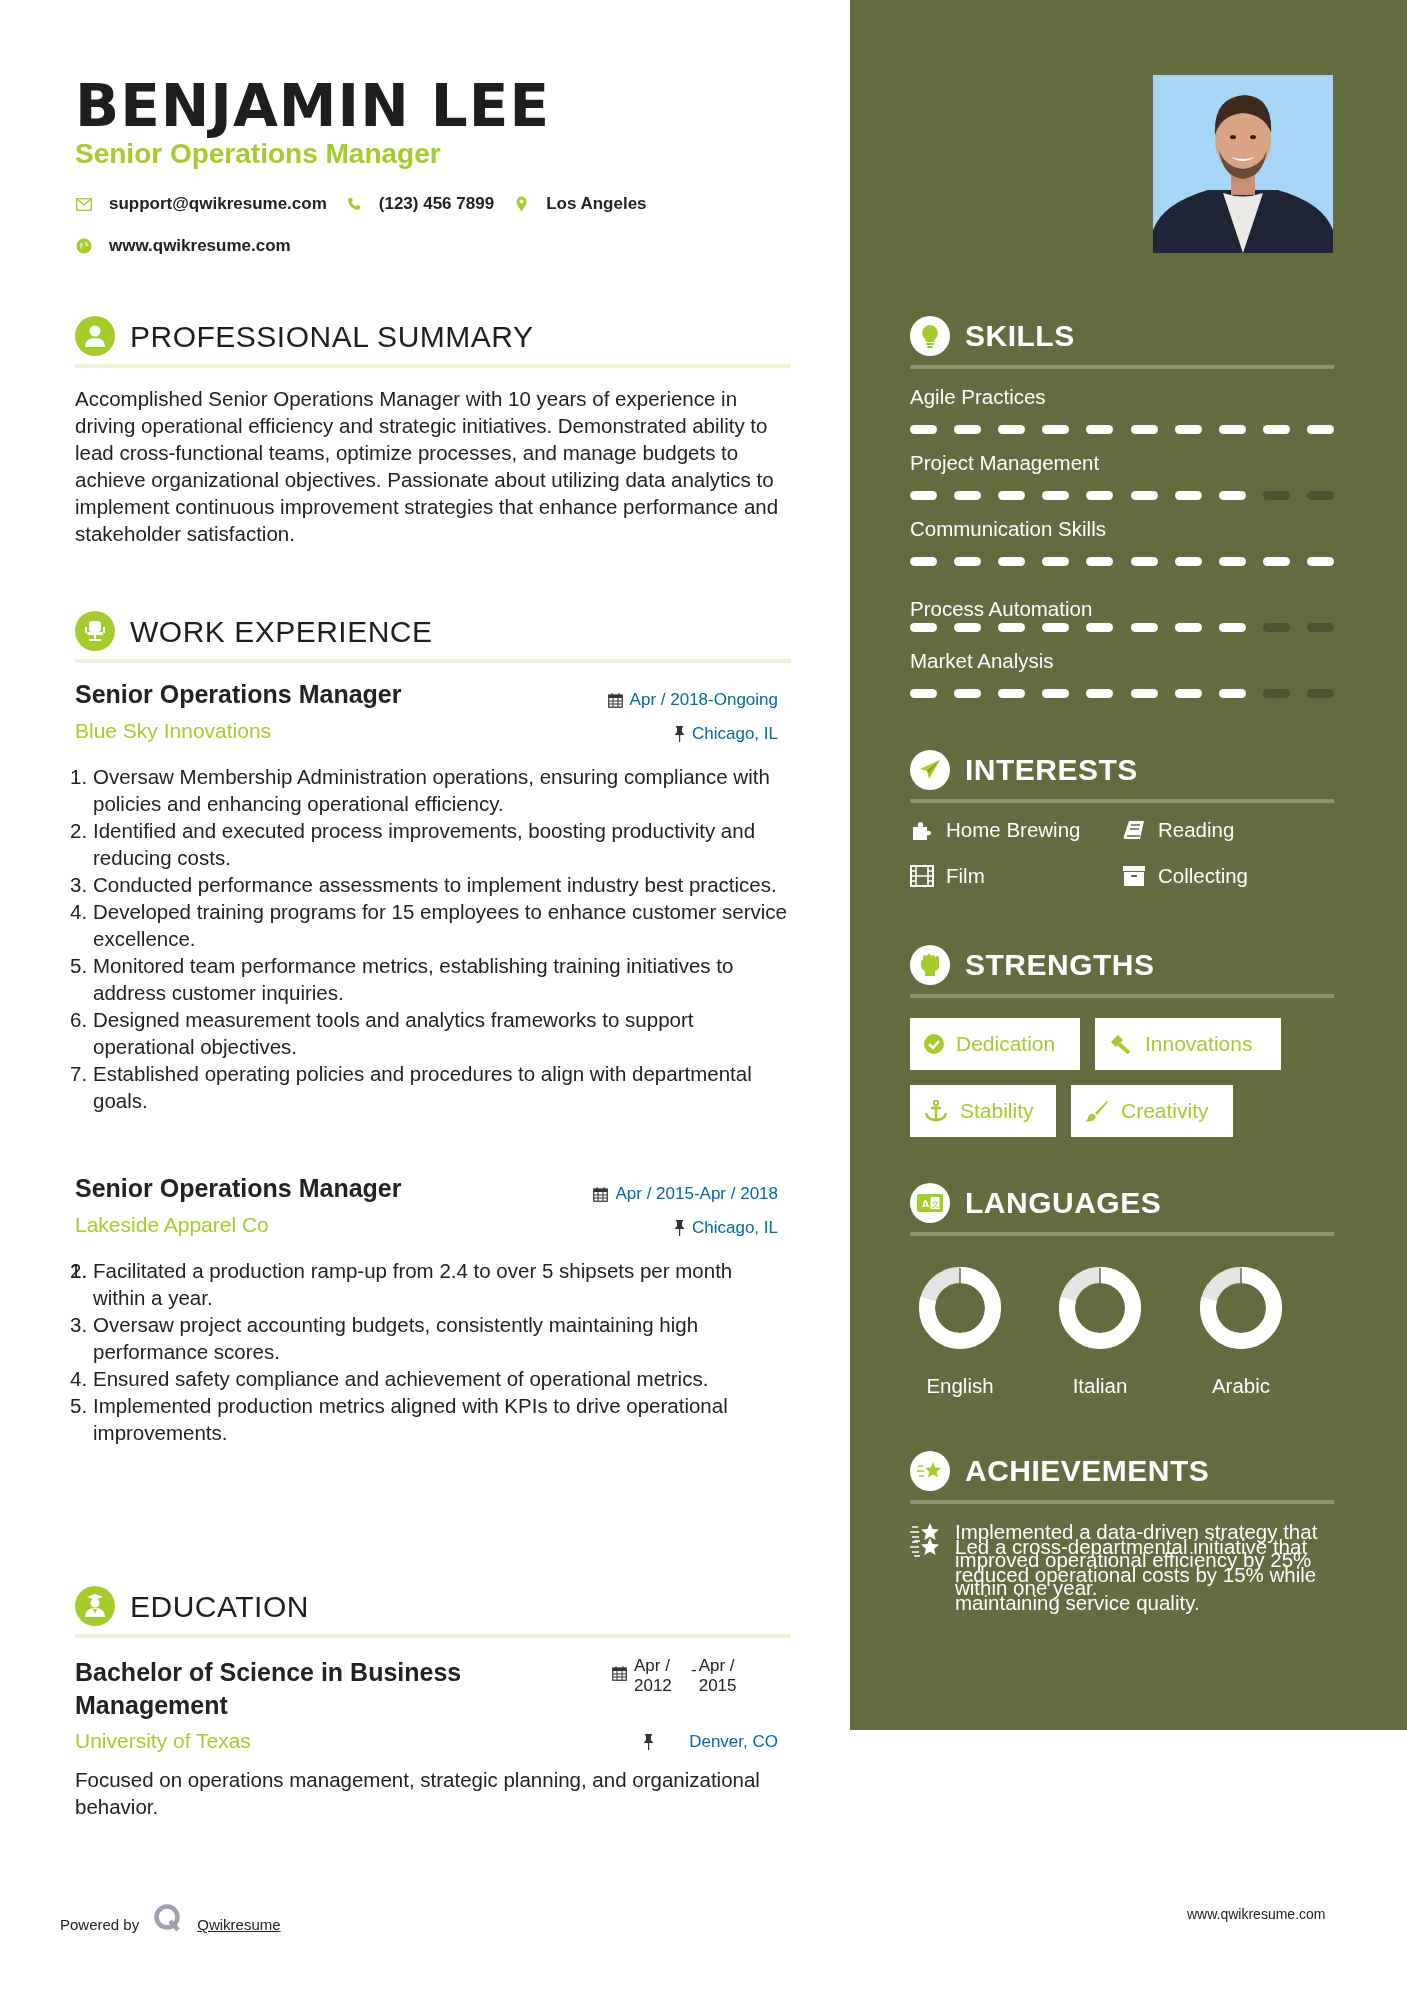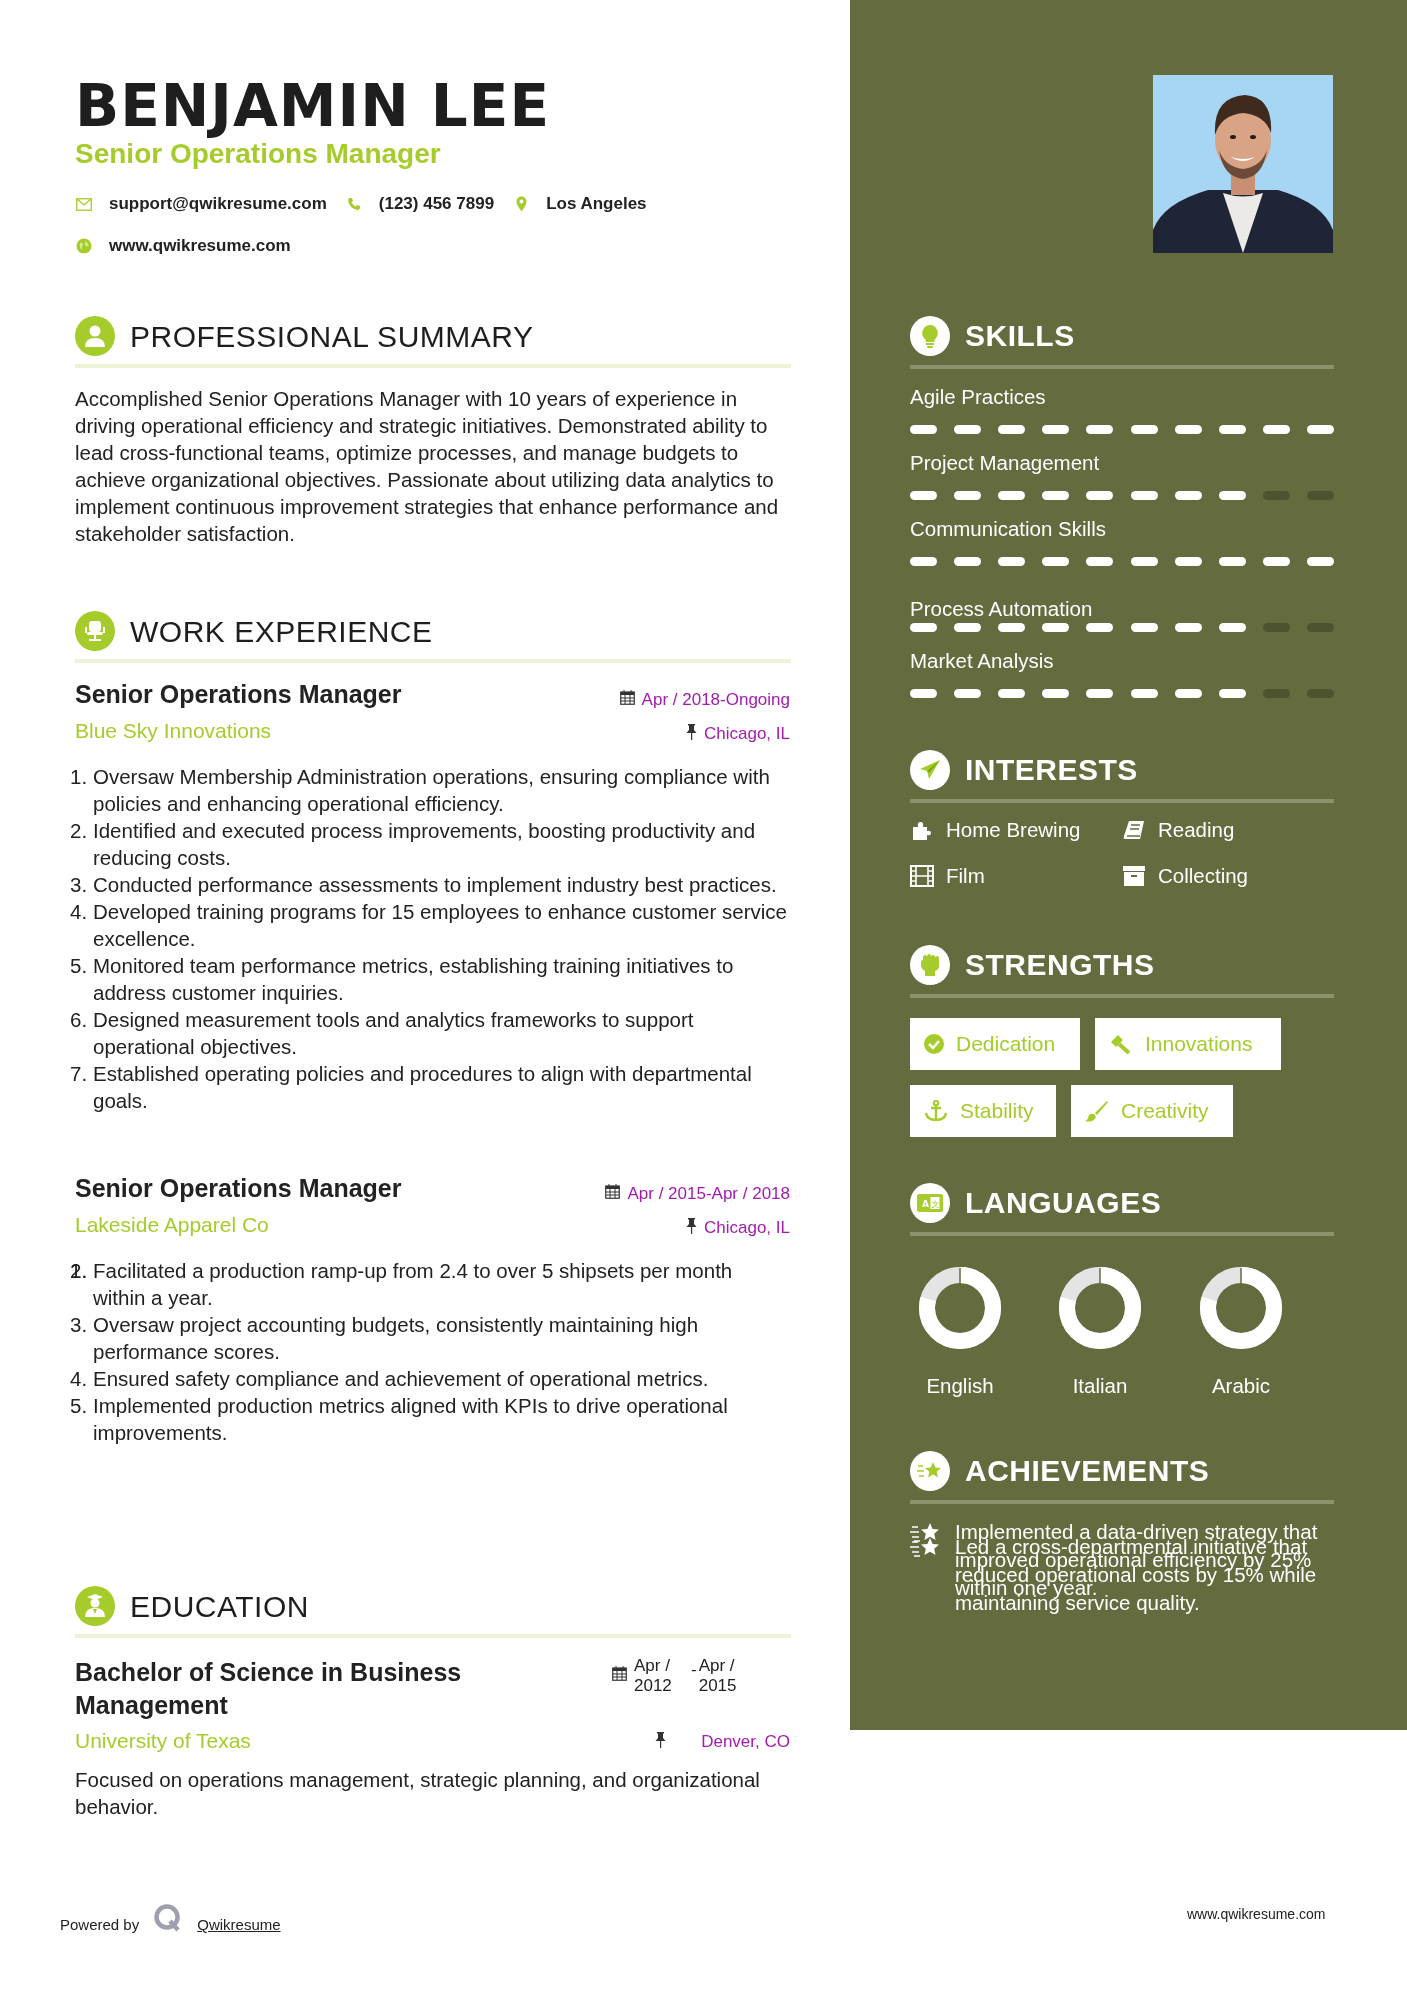--- a/index.html
+++ b/index.html
@@ -20,21 +20,21 @@
 
   .sec-head { position: absolute; left: 75px; width: 716px; height: 50px; }
   .sec-head .circ { position: absolute; left: 0; top: 0; width: 40px; height: 40px; border-radius: 50%; background: #a5cc2b; display: flex; align-items: center; justify-content: center; }
   .sec-head .label { position: absolute; left: 55px; top: 4px; font-size: 30px; font-weight: 400; color: #1e1e1e; letter-spacing: 0.5px; }
   .sec-head .rule { position: absolute; left: 0; top: 48px; width: 716px; height: 4px; background: #eef3d6; }
 
   .body-text { position: absolute; left: 75px; width: 716px; font-size: 20.5px; line-height: 27px; color: #222; }
 
   .job-title { position: absolute; left: 75px; font-size: 25px; font-weight: 700; color: #222; }
   .company { position: absolute; left: 75px; font-size: 21px; color: #a5cc2b; }
-  .meta { position: absolute; right: 60px; font-size: 17px; color: #a21caf; display: flex; }
+  .meta { position: absolute; right: 72px; font-size: 17px; color: #0369a1; display: flex; align-items: center; }
   .meta .mi { margin-right: 7px; display: inline-flex; }
 
   ol.bullets { position: absolute; left: 70px; width: 720px; font-size: 20.5px; line-height: 27px; color: #222; list-style: none; }
   ol.bullets li { position: relative; padding-left: 23px; }
   ol.bullets li .num { position: absolute; left: 0; top: 0; }
 
   .sb-head { position: absolute; left: 60px; width: 424px; height: 52px; }
   .sb-head .circ { position: absolute; left: 0; top: 0; width: 40px; height: 40px; border-radius: 50%; background: #fff; display: flex; align-items: center; justify-content: center; }
   .sb-head .label { position: absolute; left: 55px; top: 3px; font-size: 30px; font-weight: 700; color: #fff; letter-spacing: 0.5px; }
   .sb-head .rule { position: absolute; left: 0; top: 49px; width: 424px; height: 4px; background: #8c926b; }

